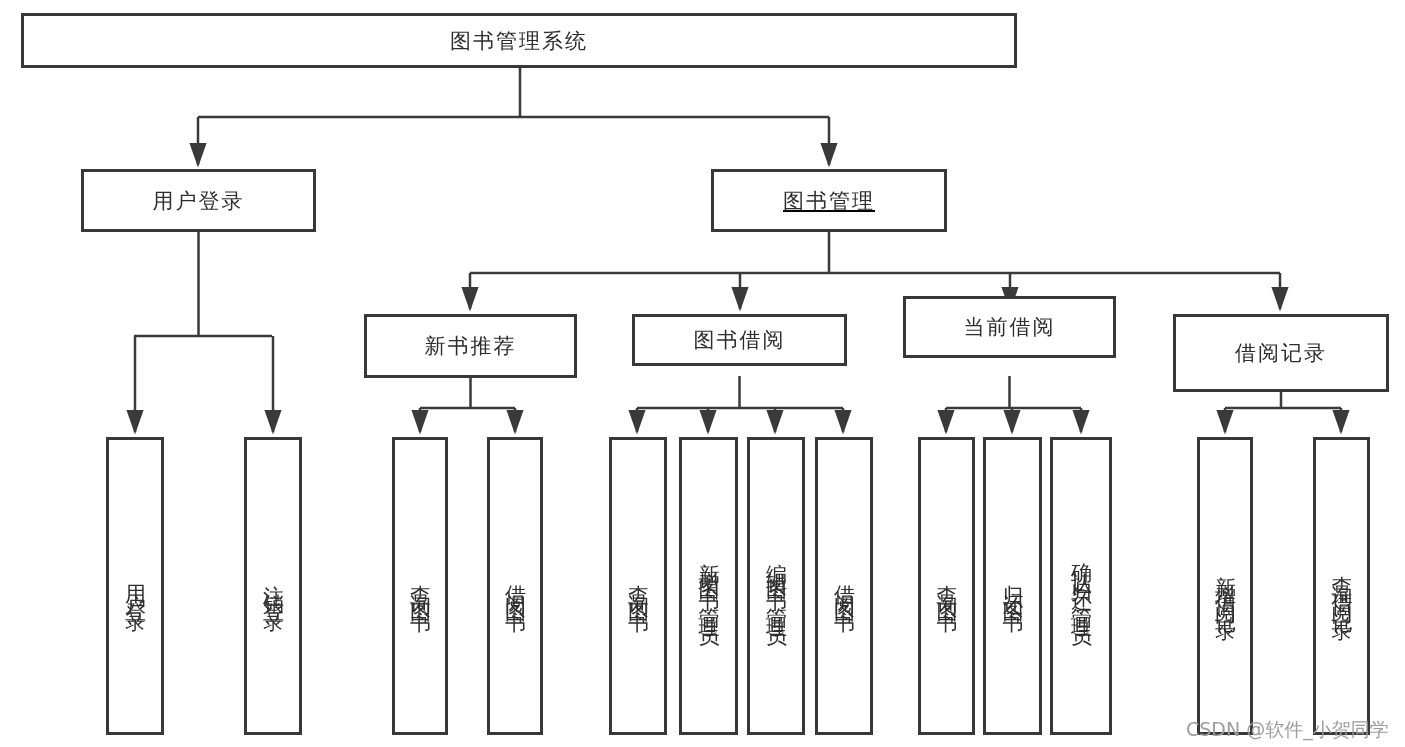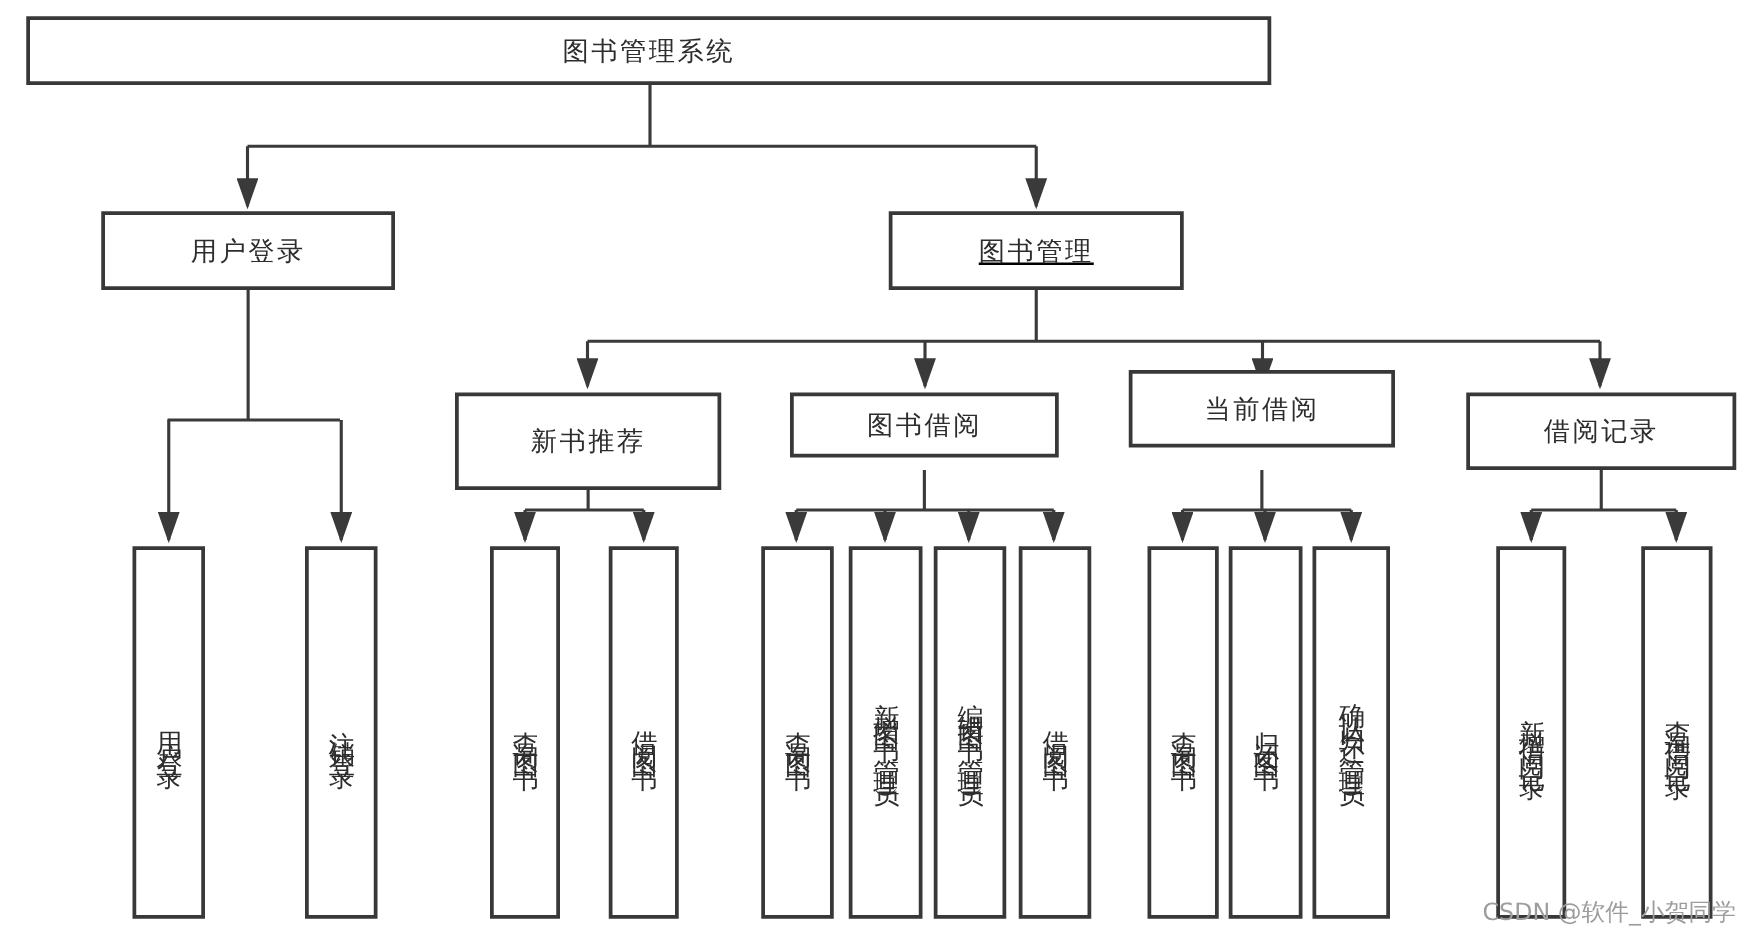--- a/index.html
+++ b/index.html
@@ -32,24 +32,24 @@
   }
   .box span {
     font-size: 21px;
     color: #2d2d2d;
     letter-spacing: 2px;
     white-space: nowrap;
   }
   .root  { left: 21px;  top: 13px;  width: 996px; height: 55px; }
   .b-user { left: 81px;  top: 169px; width: 235px; height: 63px; }
   .b-book { left: 711px; top: 169px; width: 236px; height: 63px; text-decoration: underline; }
-  .m1 { left: 364px;  top: 314px; width: 213px; height: 78px; }
+  .m1 { left: 364px;  top: 314px; width: 213px; height: 64px; }
   .m2 { left: 632px;  top: 314px; width: 215px; height: 52px; }
   .m3 { left: 903px;  top: 296px; width: 213px; height: 62px; }
-  .m4 { left: 1173px; top: 314px; width: 216px; height: 62px; }
+  .m4 { left: 1173px; top: 314px; width: 216px; height: 78px; }
   .leaf { top: 437px; height: 298px; }
   .leaf span {
     writing-mode: vertical-rl;
     text-orientation: mixed;
     letter-spacing: 9px;
     line-height: 1;
     white-space: nowrap;
   }
   .l1  { left: 106px;  width: 58px; }
   .l2  { left: 244px;  width: 58px; }

